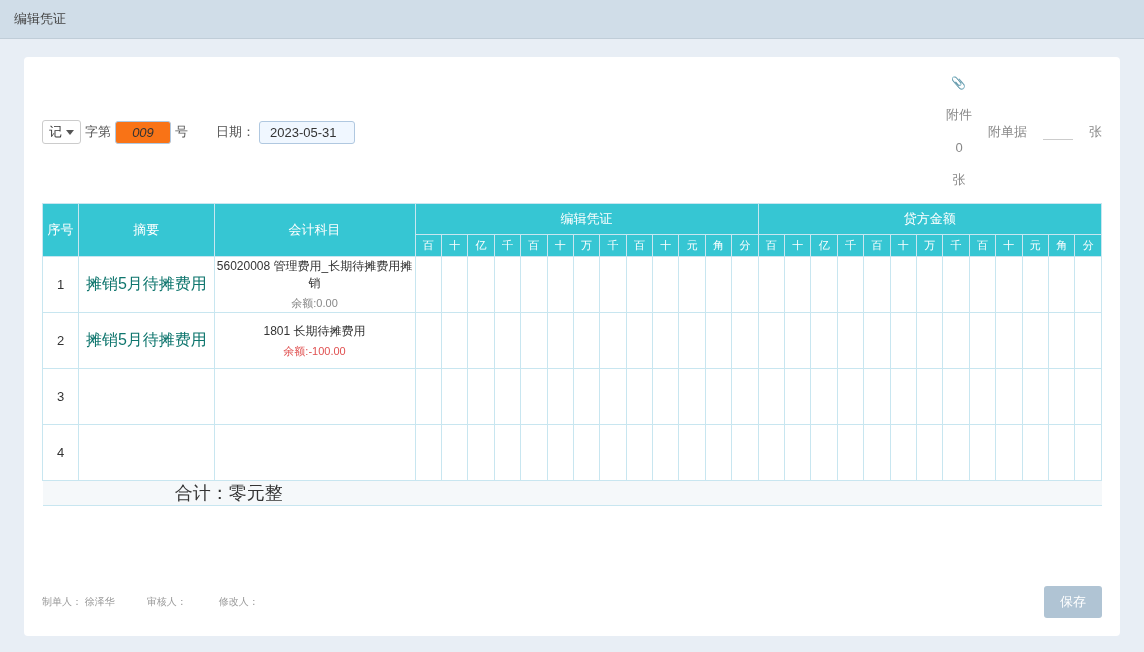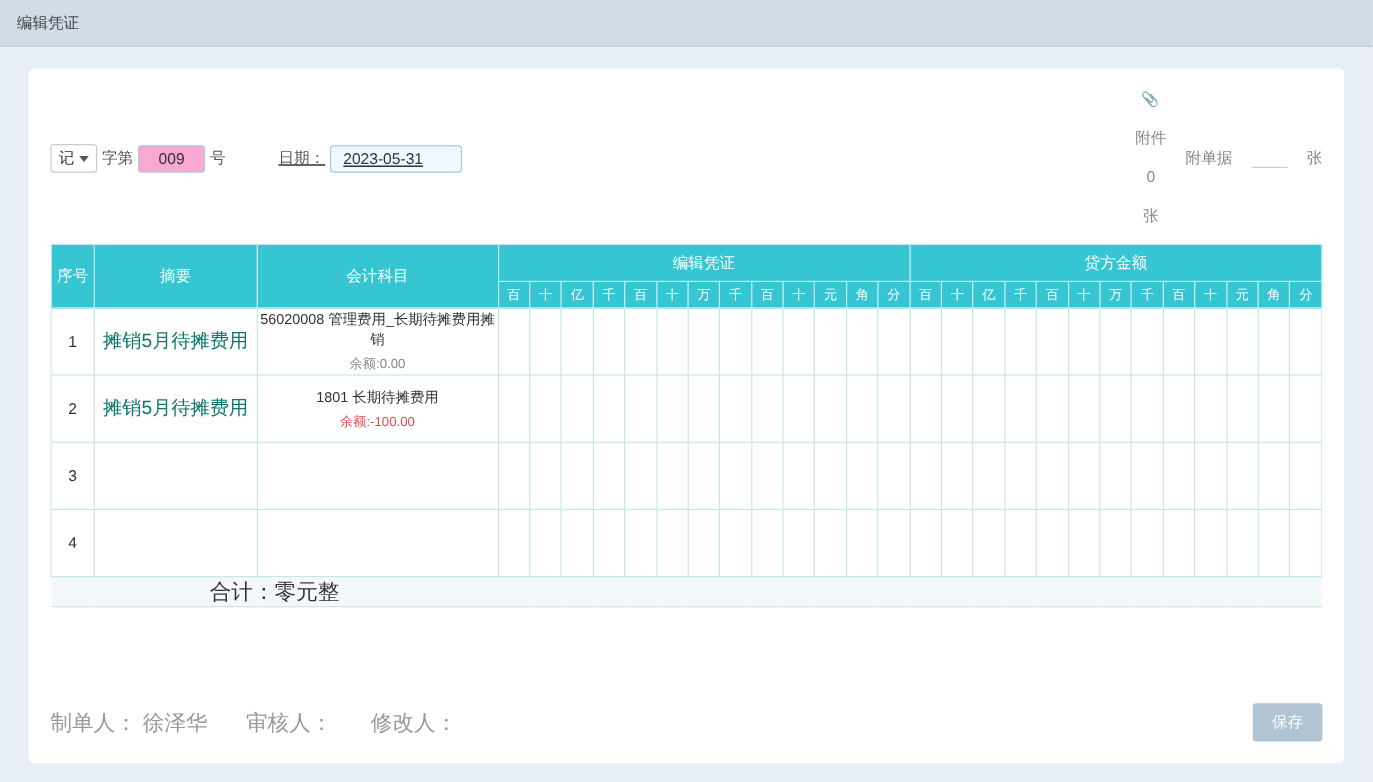--- a/index.html
+++ b/index.html
@@ -87,29 +87,30 @@
       color: #333;
     }
     .meta-input {
       border: 1px solid #b0c8e0;
       border-radius: 3px;
       padding: 3px 8px;
       font-size: 13px;
       color: #333;
       width: 56px;
       text-align: center;
-      background: #f9a8d4;
+      background: #f97316;
+      font-style: italic;
     }
     .date-input {
       border: 1px solid #b0c8e0;
       border-radius: 3px;
       padding: 3px 10px;
       font-size: 13px;
       color: #333;
-      width: 110px;
+      width: 96px;
       background: #f0f7ff;
     }
     .meta-separator {
       color: #555;
       font-size: 13px;
     }
     .meta-right {
       margin-left: auto;
       display: flex;
       align-items: center;
@@ -227,21 +228,21 @@
       display: flex;
       justify-content: space-between;
       align-items: center;
       margin-top: 12px;
       padding-top: 8px;
     }
     .footer-info {
       display: flex;
       gap: 32px;
       color: #999;
-      font-size: 18px;
+      font-size: 10px;
     }
     .save-btn {
       background: #b0c4d4;
       color: #fff;
       border: none;
       border-radius: 3px;
       padding: 7px 16px;
       font-size: 13px;
       cursor: pointer;
     }
@@ -273,21 +274,21 @@
       <div class="voucher-meta">
         <div class="meta-group">
           <button class="meta-type-btn">
             <span>记</span>
             <span class="chevron-down"></span>
           </button>
           <span class="meta-label">字第</span>
           <input class="meta-input" type="text" value="009" style="">
           <span class="meta-separator">号</span>
         </div>
-        <div class="meta-group" style="margin-left:36px;text-decoration:underline;">
+        <div class="meta-group" style="margin-left:20px;">
           <span class="meta-label">日期：</span>
           <input class="date-input" type="text" value="2023-05-31" style="">
         </div>
         <div class="meta-right">
           <span class="attachment-link">
             <span class="clip-icon"></span>
             <span>附件</span>
             <span>0</span>
             <span>张</span>
           </span>

